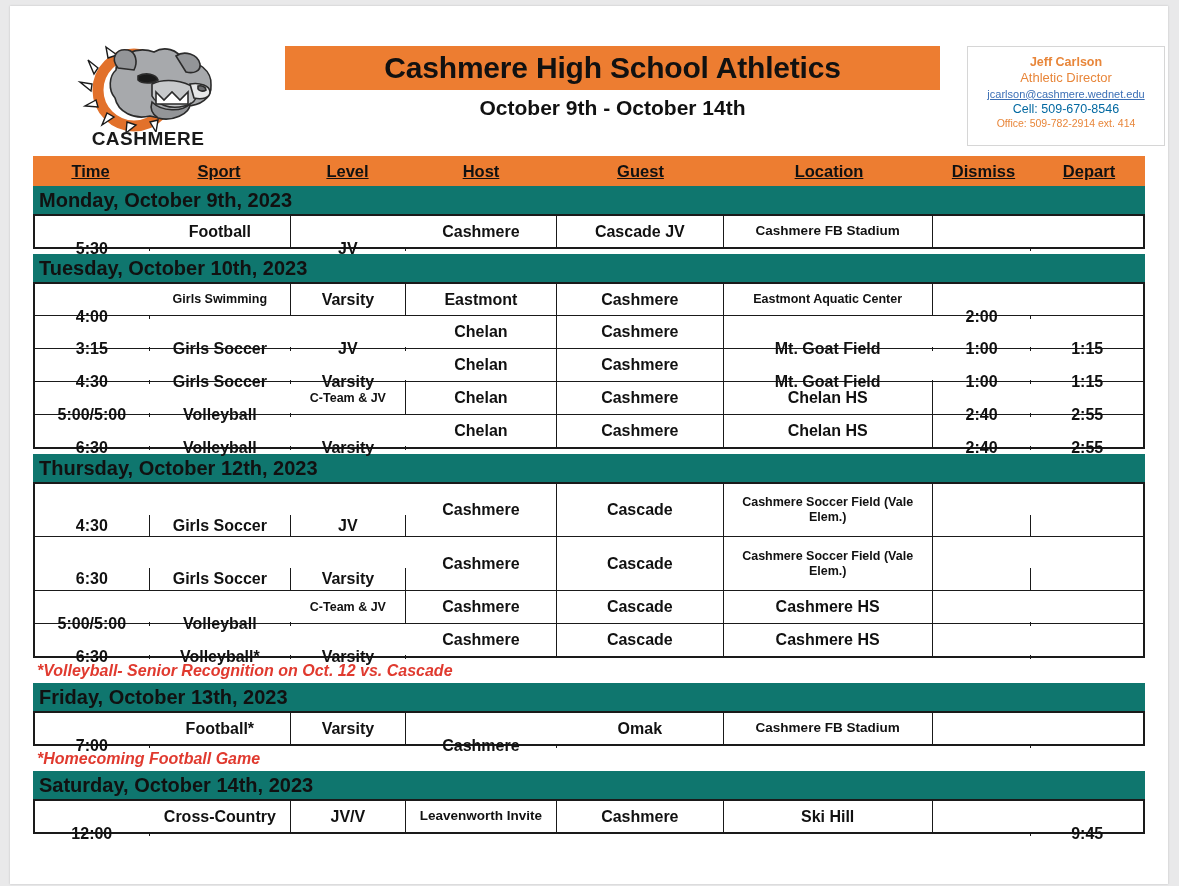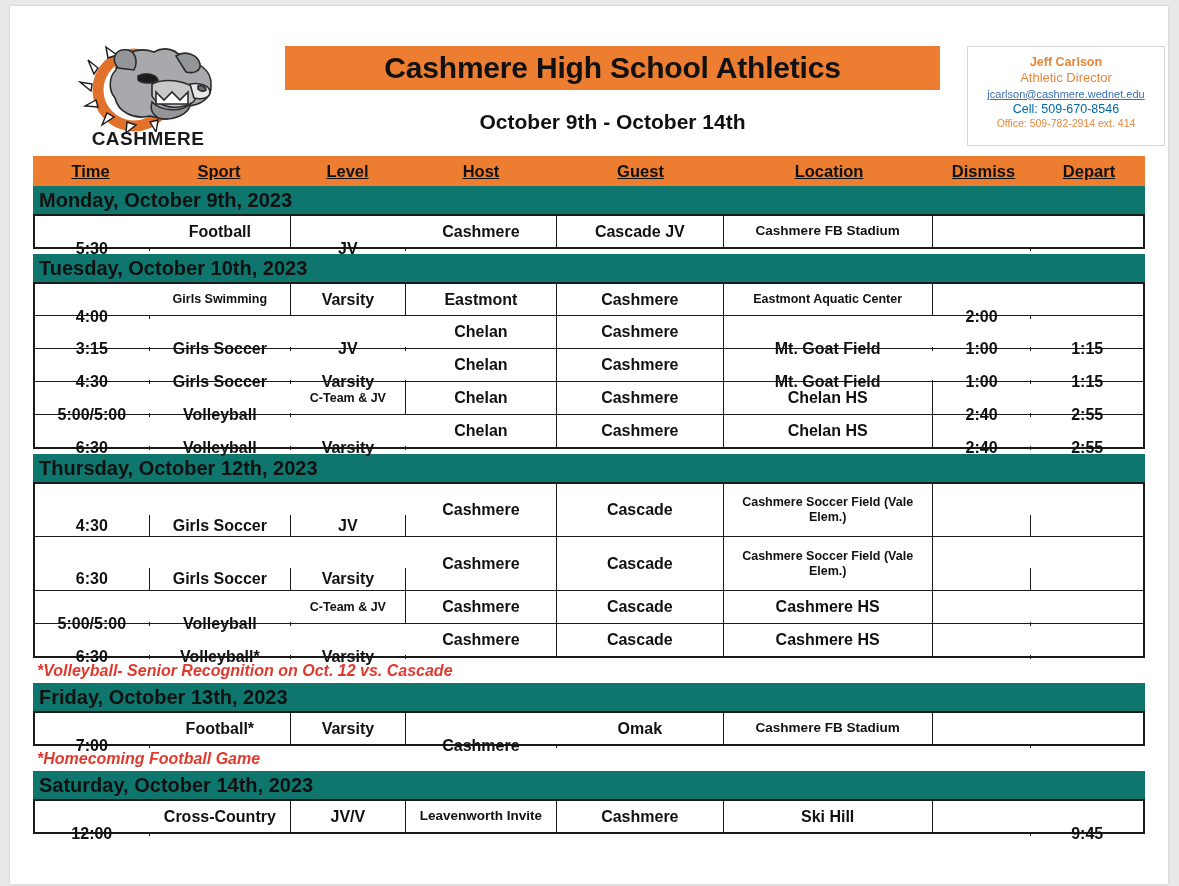--- a/index.html
+++ b/index.html
@@ -62,21 +62,21 @@
     align-items: center;
     justify-content: center;
   }
   .title-bar span {
     font-size: 30px;
     font-weight: bold;
     color: #111111;
     letter-spacing: -0.2px;
   }
   .subtitle {
-    margin-top: 20px;
+    margin-top: 6px;
     text-align: center;
     font-size: 21px;
     font-weight: bold;
     color: #111111;
   }
   .contact {
     position: absolute;
     left: 957px;
     top: 40px;
     width: 198px;

